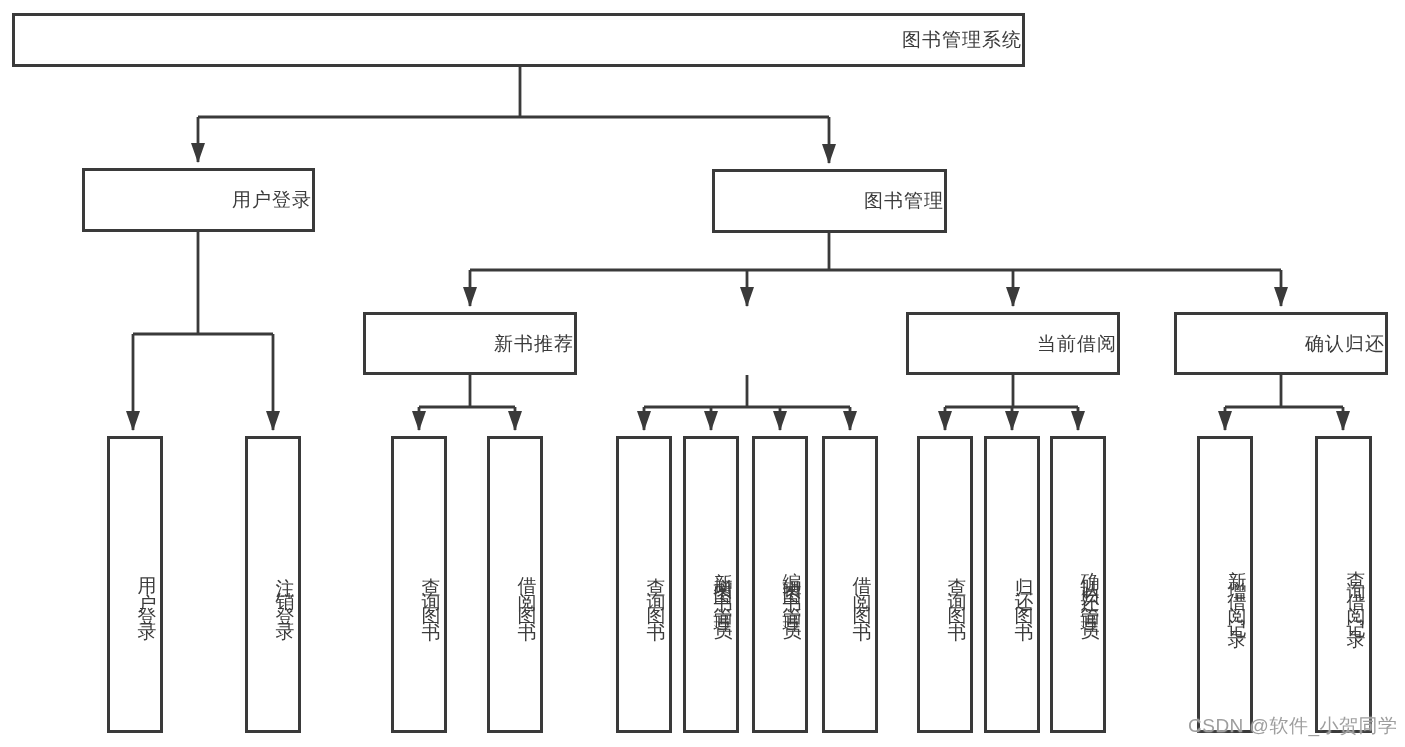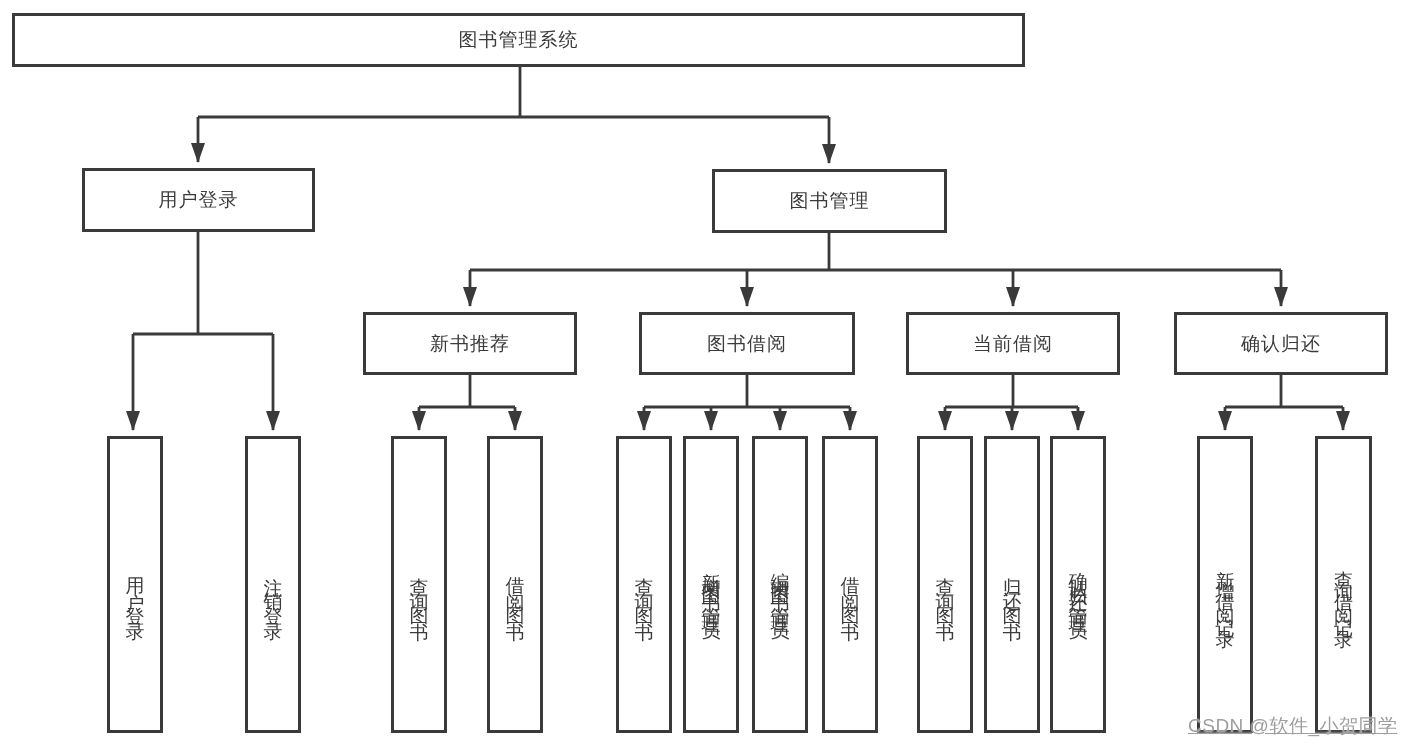--- a/index.html
+++ b/index.html
@@ -9,38 +9,37 @@
     background:#ffffff;
     font-family:"Liberation Sans","DejaVu Sans",sans-serif;
     overflow:hidden;
   }
   #connectors{position:absolute;left:0;top:0;z-index:1;pointer-events:none;}
   .node{
     position:absolute;
     background:#ffffff;
     border:3px solid #3a3a3a;
     box-sizing:border-box;
-    display:flex;align-items:center;justify-content:center;
+    display:flex;align-items:center;justify-content:flex-end;
     z-index:2;
   }
   .h-label{
     font-size:19px;color:#3b3b3b;letter-spacing:1px;white-space:nowrap;
   }
   .v-label{
     writing-mode:vertical-rl;
     font-size:19px;color:#3b3b3b;white-space:nowrap;
   }
   .v-label.short{letter-spacing:15px;padding-top:15px;}
   .v-label.med{letter-spacing:12px;padding-top:12px;}
   .v-label.long{letter-spacing:7px;padding-top:7px;}
   #watermark{
     position:absolute;left:1188px;top:713px;z-index:5;
     font-size:19px;color:#9e9e9e;letter-spacing:0.5px;white-space:nowrap;
     text-shadow:0 0 2px #ffffff;
-    text-decoration:underline;
   }
 </style>
 </head>
 <body>
 
 <div id="canvas">
 
   <svg id="connectors" width="1405" height="747" viewBox="0 0 1405 747">
     <defs>
       <marker id="arrow" markerUnits="userSpaceOnUse" markerWidth="26" markerHeight="20" refX="21" refY="9" orient="auto">
@@ -98,23 +97,20 @@
   <div class="node" style="left:82px;top:168px;width:233px;height:64px">
     <span class="h-label">用户登录</span>
   </div>
   <div class="node" style="left:363px;top:312px;width:214px;height:63px">
     <span class="h-label">新书推荐</span>
   </div>
 
   <div class="node" style="left:712px;top:169px;width:235px;height:64px">
     <span class="h-label">图书管理</span>
   </div>
-  <div class="node" style="left:639px;top:312px;width:216px;height:63px">
-    <span class="h-label">图书借阅</span>
-  </div>
   <div class="node" style="left:906px;top:312px;width:214px;height:63px">
     <span class="h-label">当前借阅</span>
   </div>
   <div class="node" style="left:1174px;top:312px;width:214px;height:63px">
     <span class="h-label">确认归还</span>
   </div>
 
   <div class="node" style="left:107px;top:436px;width:56px;height:297px">
     <span class="v-label short">用户登录</span>
   </div>

